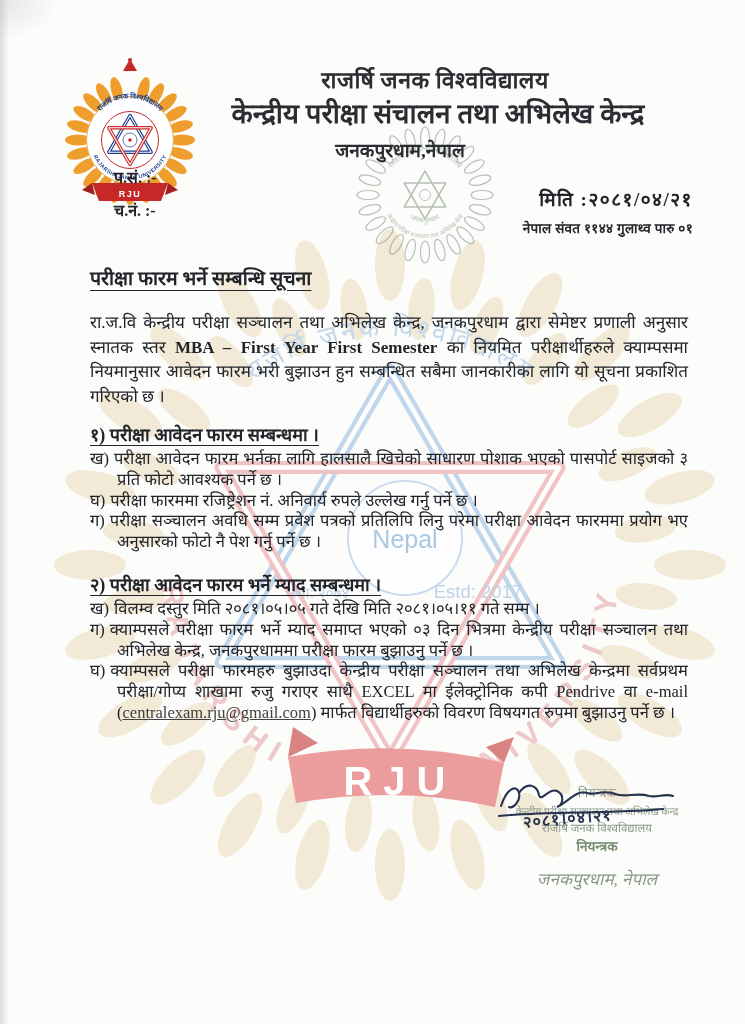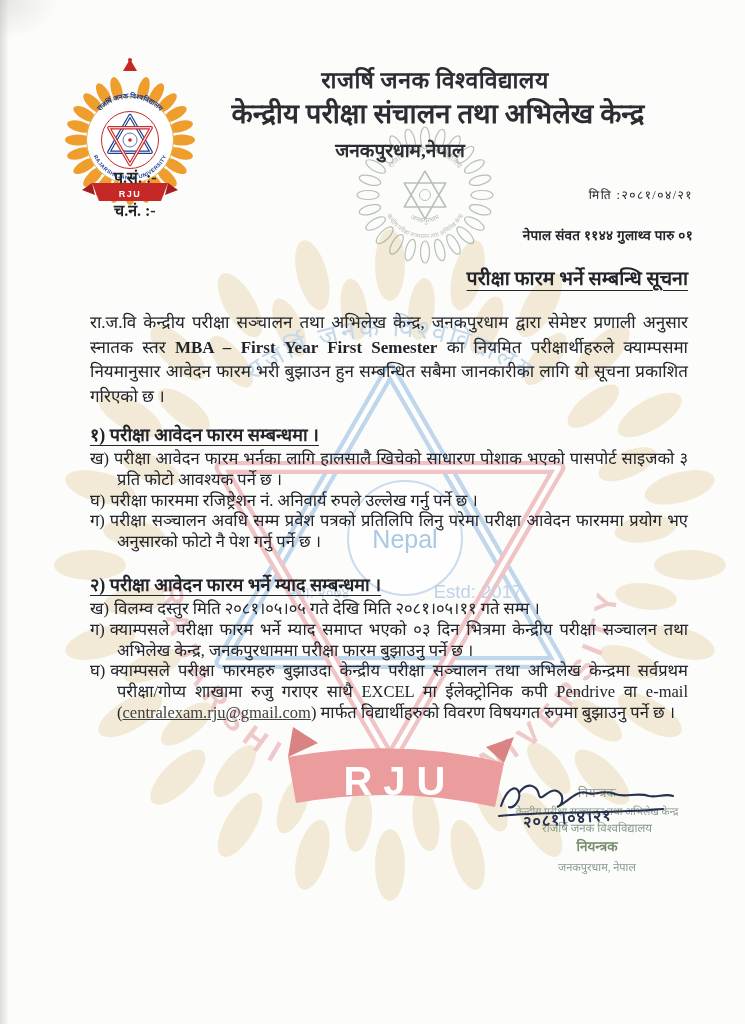--- a/index.html
+++ b/index.html
@@ -16,43 +16,43 @@
 
   .hdr{position:absolute;text-align:center;font-weight:bold;z-index:2;color:#2b2d33;}
   .hdr-uni{left:230px;width:410px;top:63px;font-size:23px;letter-spacing:.5px;}
   .hdr-office{left:178px;width:520px;top:94px;font-size:27.5px;}
   .hdr-loc{left:300px;width:200px;top:137px;font-size:19px;}
 
   .ref{position:absolute;left:114px;font-size:16px;font-weight:600;z-index:2;}
   .ref-1{top:166px;} .ref-2{top:199px;}
 
   .date-block{position:absolute;right:52px;top:186px;text-align:right;z-index:2;}
-  .date-main{font-size:12px;font-weight:400;letter-spacing:1.5px;}
-  .date-sub{font-size:13.5px;font-weight:600;margin-top:23px;letter-spacing:.3px;}
+  .date-main{font-size:19px;font-weight:700;letter-spacing:1.5px;}
+  .date-sub{font-size:13.5px;font-weight:600;margin-top:7px;letter-spacing:.3px;}
 
   .main{position:absolute;left:90px;top:264px;width:598px;z-index:2;}
-  .title{margin:0;text-align:right;font-size:19.5px;font-weight:bold;
+  .title{margin:0;text-align:left;font-size:19.5px;font-weight:bold;
          text-decoration:underline;text-underline-offset:5px;}
   .intro{margin:20px 0 0;font-size:17px;line-height:24.5px;text-align:justify;}
   .intro b{font-family:"Liberation Serif","DejaVu Serif",serif;}
   .sec{margin-top:13px;}
   .sec-2{margin-top:19px;}
   .sec h2{margin:12px 0 3px;font-size:18px;font-weight:bold;
           text-decoration:underline;text-underline-offset:4px;}
   .item{font-size:16.5px;line-height:20.8px;text-align:justify;padding-left:27px;text-indent:-27px;}
   .item .lbl{margin-right:5px;}
   .email{color:#404040;text-decoration:underline;cursor:pointer;}
 
   .sig{position:absolute;left:467px;top:784px;width:260px;z-index:3;}
   .stamp-line{color:#7f9183;text-align:center;opacity:.92;}
   .sl-1{font-size:12.5px;}
   .sl-2{font-size:10.5px;margin-top:3px;}
   .sl-3{font-size:11.5px;margin-top:2px;}
   .sl-4{font-size:13.5px;font-weight:bold;margin-top:2px;color:#6c8465;}
-  .sl-5{font-size:11px;margin-top:4px;}
+  .sl-5{font-size:17px;margin-top:12px;font-style:italic;}
   .sig-svg{position:absolute;left:26px;top:-6px;}
   .hand-date{position:absolute;left:56px;top:23px;font-size:16px;font-weight:600;
              color:#26324f;letter-spacing:1px;transform:rotate(-5deg);}
 </style>
 </head>
 <body>
 
 <div class="page">
   <div class="scan-edge"></div>
   <div class="scan-corner"></div>

